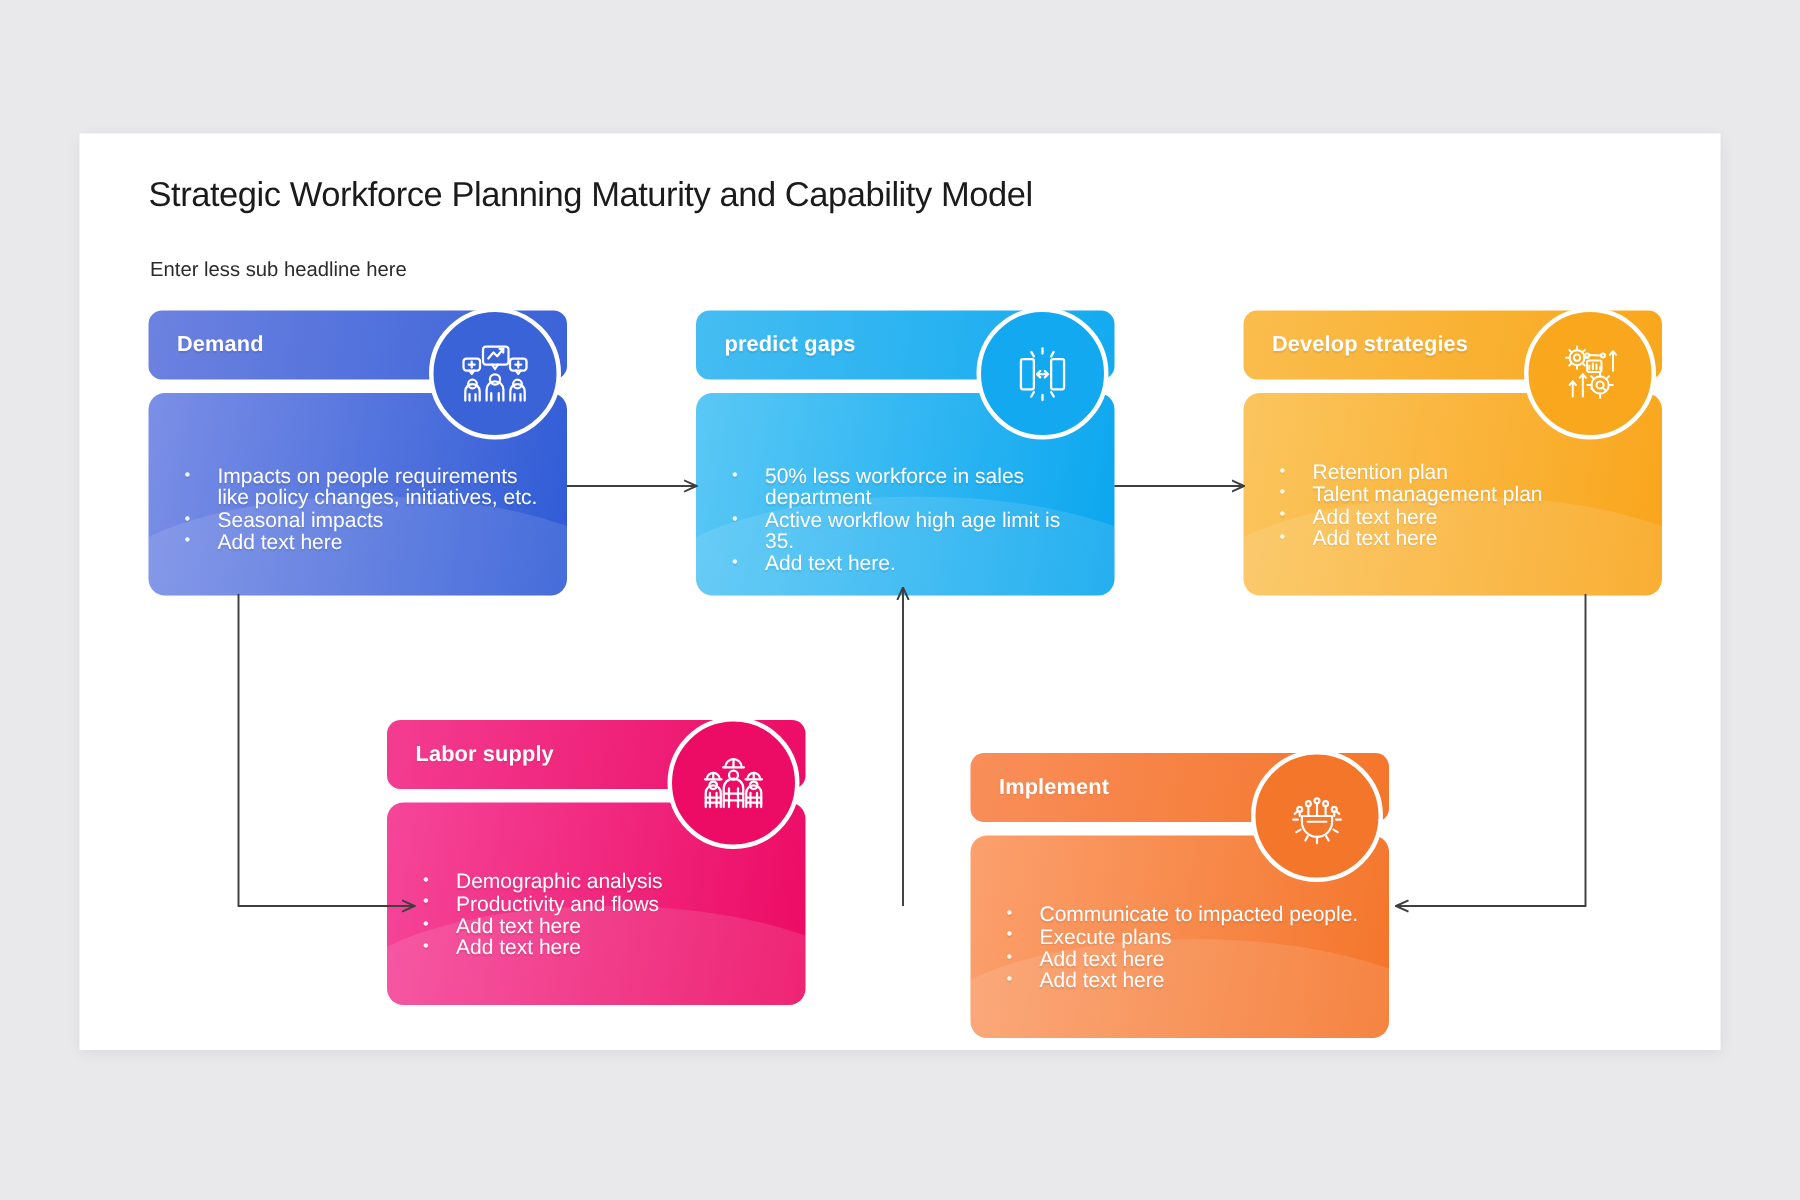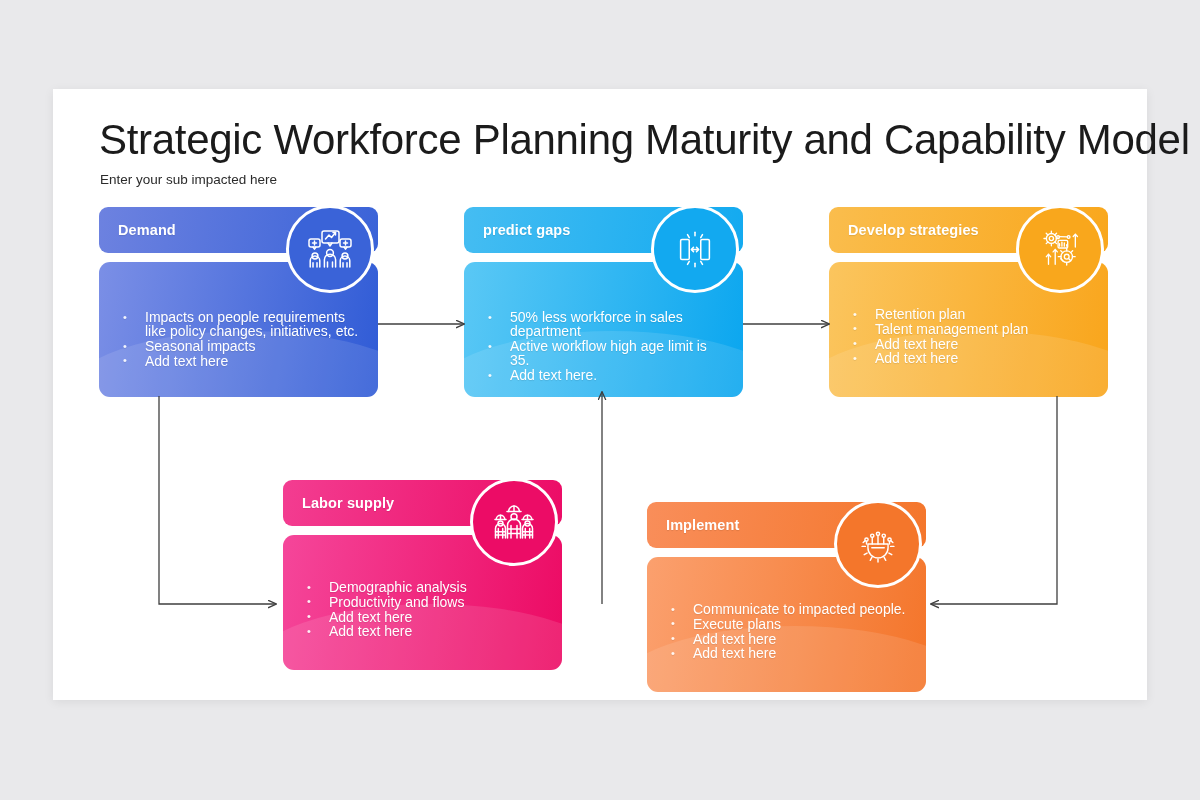--- a/index.html
+++ b/index.html
@@ -9,21 +9,21 @@
     font-family:"Liberation Sans", sans-serif;
   }
   #slide-canvas {
     position:absolute; left:53px; top:89px;
     width:1094px; height:611px;
     background:#ffffff;
     box-shadow:0 2px 10px rgba(0,0,0,0.07);
   }
   #page-title {
     position:absolute; left:46px; top:27px;
-    font-size:42px; font-weight:400; color:#1b1b1b;
+    font-size:23px; font-weight:400; color:#1b1b1b;
     letter-spacing:-0.3px; white-space:nowrap;
   }
   #page-subtitle {
     position:absolute; left:47px; top:83px;
     font-size:13.5px; font-weight:400; color:#2b2b2b;
   }
   
   .card { position:absolute; }
   .card-header {
     position:absolute; left:0; top:0;
@@ -67,21 +67,21 @@
   
   #connectors { position:absolute; left:0; top:0; width:1094px; height:611px;
                 pointer-events:none; z-index:1; }
 </style>
 </head>
 <body>
 
 <div id="slide-canvas">
 
   <div id="page-title">Strategic Workforce Planning Maturity and Capability Model</div>
-  <div id="page-subtitle">Enter your sub impacted here</div>
+  <div id="page-subtitle">Enter less sub headline here</div>
 
   <svg id="connectors" viewBox="0 0 1094 611">
     <defs>
       <marker id="ah" markerWidth="9" markerHeight="9" refX="8" refY="4.5" orient="auto" markerUnits="userSpaceOnUse">
         <path d="M0,0.7 L8.4,4.5 L0,8.3" fill="none" stroke="#3f3f3f" stroke-width="1.3"></path>
       </marker>
     </defs>
     <g fill="none" stroke="#3f3f3f" stroke-width="1.3" marker-end="url(#ah)">
 
       <path d="M325,235 L411,235"></path>
@@ -190,21 +190,21 @@
         <path d="M40 8.5 l-2.2 2.5 M40 8.5 l2.2 2.5"></path>
         <rect x="22" y="15" width="10" height="8" rx="1.2"></rect>
         <path d="M23.5 21 v-2.5 M26 21 v-4 M28.5 21 v-3.3 M31 21 v-1.6"></path>
         <circle cx="22" cy="11.5" r="1.4"></circle>
         <circle cx="33" cy="11.5" r="1.4"></circle>
         <path d="M23.1 11.1 L31.9 11.4"></path>
       </svg>
     </div>
   </div>
 
-  <div class="card" style="left:230px; top:391px; width:279px; height:150px;">
+  <div class="card" style="left:205px; top:391px; width:279px; height:150px;">
     <div class="card-header" style="width:279px; background:linear-gradient(100deg,#f33d91,#ec0c66);">
       <span class="card-title">Labor supply</span>
     </div>
     <div class="card-body" style="width:279px; height:135px; background:linear-gradient(100deg,#f5469a,#ec0a63);">
     </div>
     <ul class="bullets" style="top:100px;">
       <li>Demographic analysis</li>
       <li>Productivity and flows</li>
       <li>Add text here</li>
       <li>Add text here</li>

